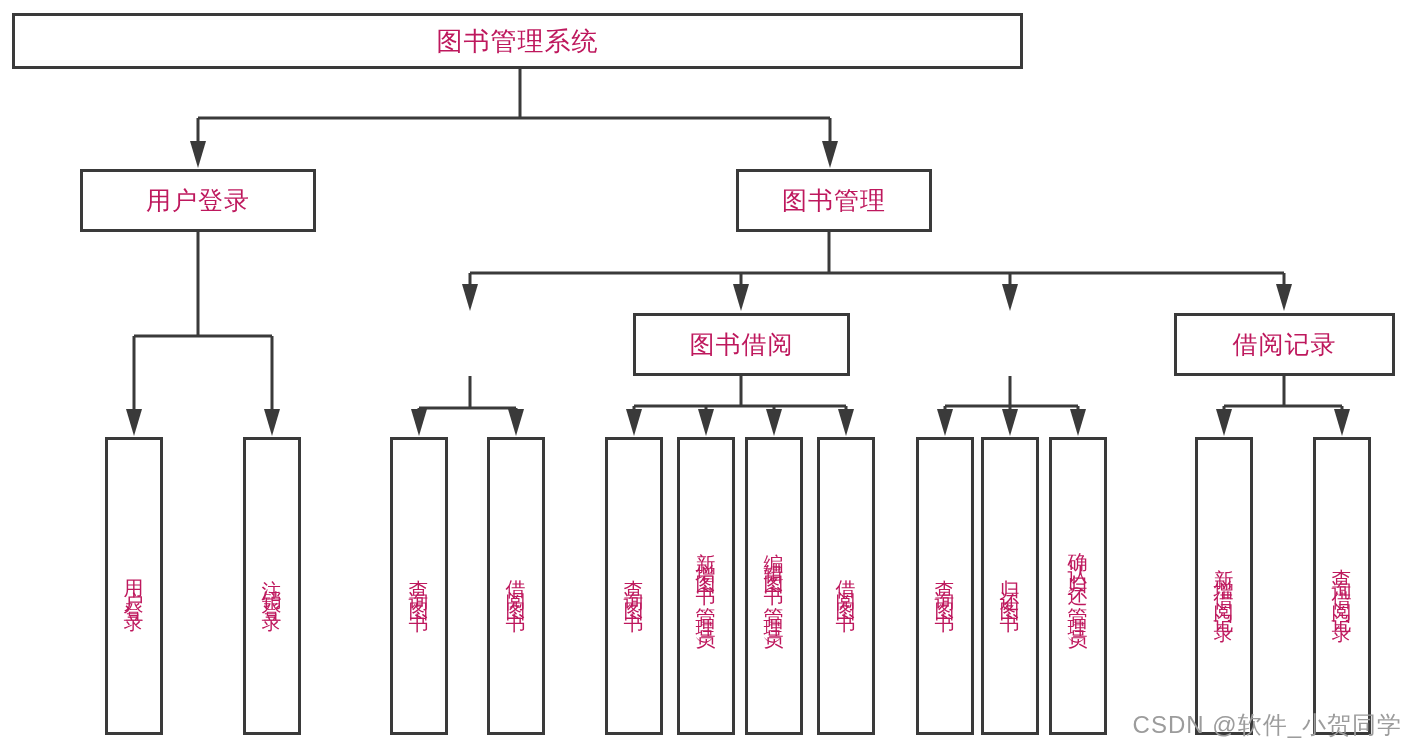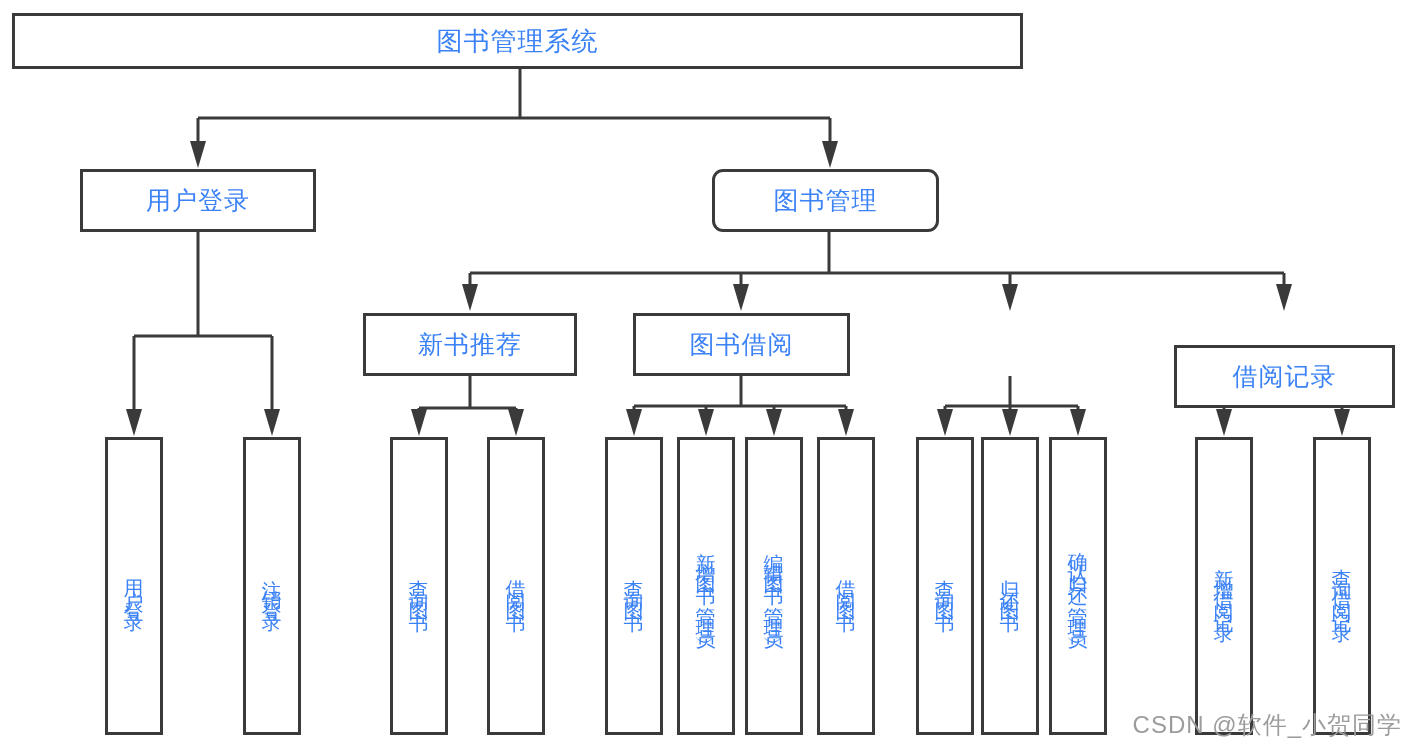--- a/index.html
+++ b/index.html
@@ -10,21 +10,21 @@
     font-family:"Liberation Sans","DejaVu Sans",sans-serif;
     overflow:hidden;
   }
   .wires{position:absolute;left:0;top:0;z-index:0;}
   .node{
     position:absolute;
     box-sizing:border-box;
     background:#ffffff;
     border:3px solid #3a3a3a;
     display:flex;align-items:center;justify-content:center;
-    color:#3b82f6;
+    color:#be185d;
     z-index:1;
   }
   .lvl{font-size:25px;letter-spacing:1px;}
   .root{font-size:26px;letter-spacing:1px;}
   .leaf{
     writing-mode:vertical-rl;
     text-orientation:mixed;
     font-size:20px;
     letter-spacing:11px;
     line-height:1;
@@ -88,25 +88,24 @@
       <polygon points="1078,436 1070,409 1086,409"></polygon>
 
       <polygon points="1224,436 1216,409 1232,409"></polygon>
       <polygon points="1342,436 1334,409 1350,409"></polygon>
     </g>
   </svg>
 
   <div class="node root" style="left:12px;top:13px;width:1011px;height:56px;">图书管理系统</div>
 
   <div class="node lvl" style="left:80px;top:169px;width:236px;height:63px;">用户登录</div>
-  <div class="node lvl" style="left:712px;top:169px;width:227px;height:63px;border-radius:11px;">图书管理</div>
+  <div class="node lvl" style="left:736px;top:169px;width:196px;height:63px;">图书管理</div>
 
-  <div class="node lvl" style="left:363px;top:313px;width:214px;height:63px;">新书推荐</div>
   <div class="node lvl" style="left:633px;top:313px;width:217px;height:63px;">图书借阅</div>
-  <div class="node lvl" style="left:1174px;top:313px;width:221px;height:63px;margin-top:32px;">借阅记录</div>
+  <div class="node lvl" style="left:1174px;top:313px;width:221px;height:63px;">借阅记录</div>
 
   <div class="node leaf" style="left:105px;top:437px;width:58px;height:298px;">用户登录</div>
   <div class="node leaf" style="left:243px;top:437px;width:58px;height:298px;">注销登录</div>
 
   <div class="node leaf" style="left:390px;top:437px;width:58px;height:298px;">查询图书</div>
   <div class="node leaf" style="left:487px;top:437px;width:58px;height:298px;">借阅图书</div>
 
   <div class="node leaf" style="left:605px;top:437px;width:58px;height:298px;">查询图书</div>
   <div class="node leaf" style="left:677px;top:437px;width:58px;height:298px;">新增图书（管理员）</div>
   <div class="node leaf" style="left:745px;top:437px;width:58px;height:298px;">编辑图书（管理员）</div>

